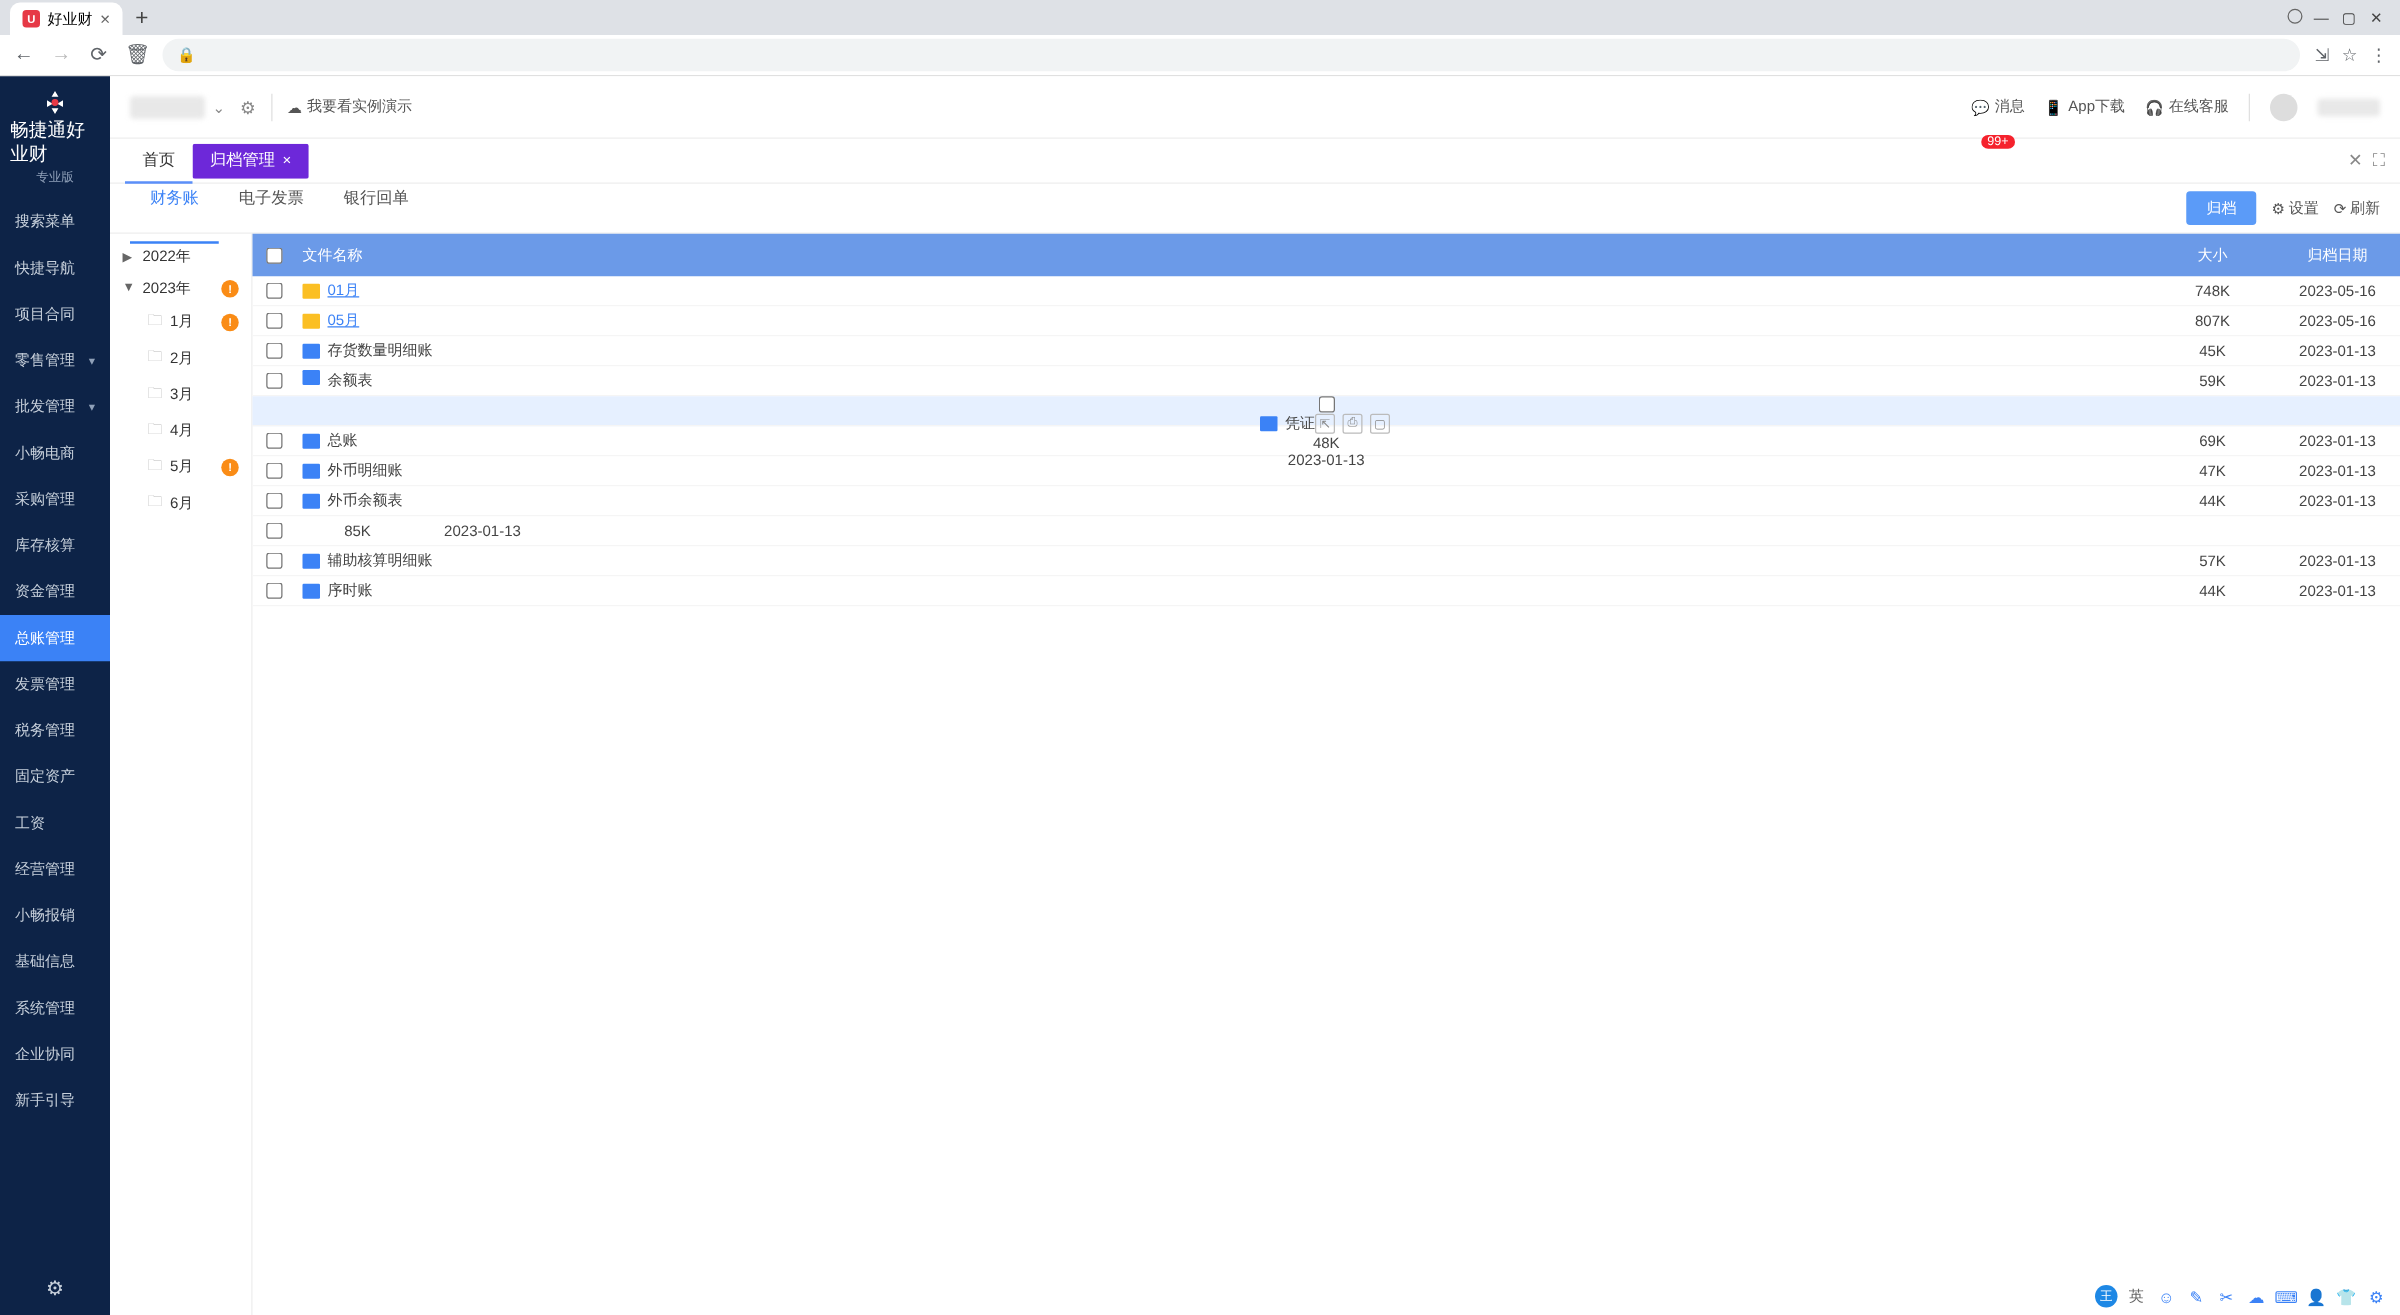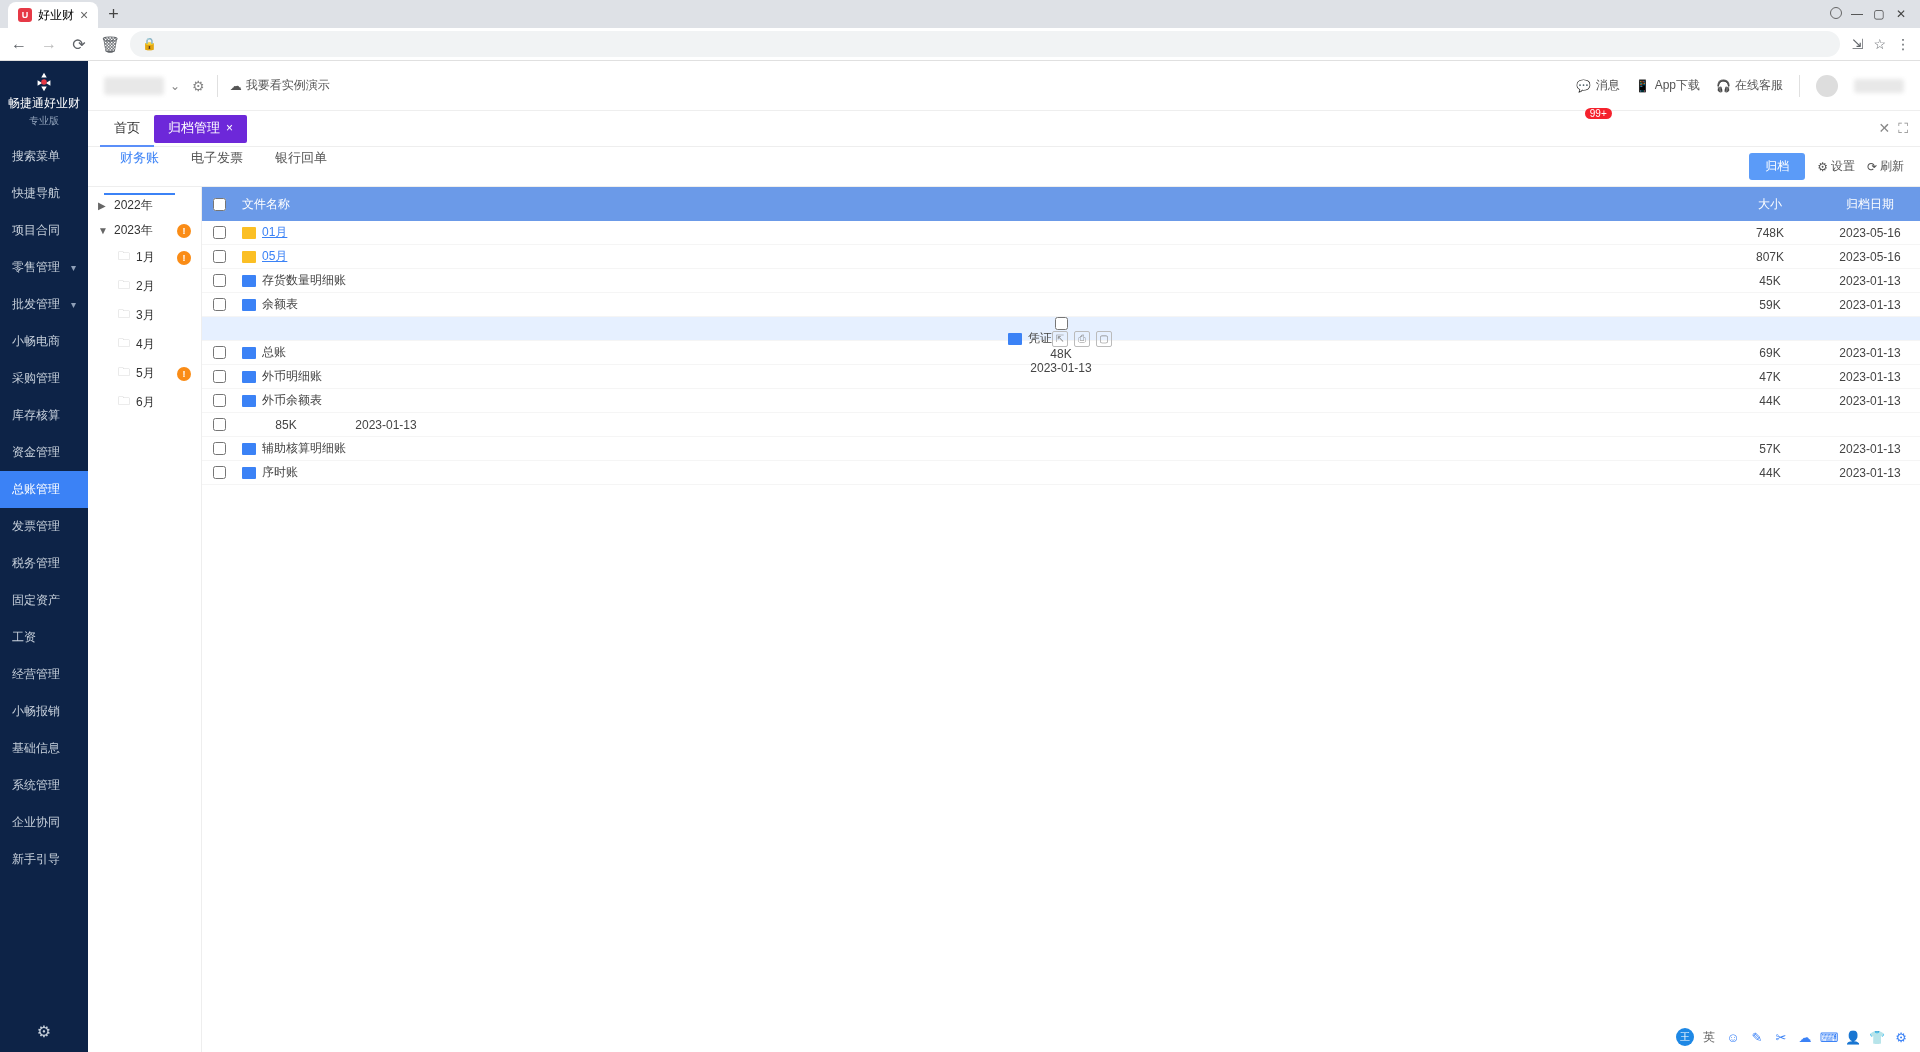--- a/index.html
+++ b/index.html
@@ -23,21 +23,21 @@
 .url-text { white-space: nowrap; overflow: hidden; text-overflow: ellipsis; flex: 1; }
 .addr-right { display: flex; gap: 10px; color: #5f6368; font-size: 14px; }
 
 
 .app { display: flex; height: calc(100vh - 60px); }
 
 
 .sidebar { width: 88px; background: #0d2347; color: #c7d0db; display: flex; flex-direction: column; font-size: 12px; }
 .sidebar-logo { padding: 10px 8px; display: flex; flex-direction: column; align-items: center; gap: 2px; }
 .logo-icon { width: 22px; height: 22px; }
-.logo-text { font-size: 12px; color: #fff; }
+.logo-text { font-size: 15px; color: #fff; }
 .logo-sub { font-size: 10px; color: #8fa0b8; }
 .sidebar-item { padding: 10px 12px; cursor: pointer; display: flex; align-items: center; justify-content: space-between; }
 .sidebar-item.active { background: #3b82f6; color: #fff; }
 .sidebar-chevron { font-size: 10px; color: #8fa0b8; }
 .sidebar-footer { margin-top: auto; padding: 12px; text-align: center; font-size: 16px; cursor: pointer; }
 
 
 .main { flex: 1; display: flex; flex-direction: column; background: #fff; }
 
 
@@ -366,21 +366,21 @@
                   <span>存货数量明细账</span>
                   <span style="flex:1"></span>
                 </div>
     <div class="col-size">45K</div>
     <div class="col-date">2023-01-13</div>
               </div>
               <div class="tbl-row">
     <div class="col-check">
                   <input type="checkbox" style="">
                 </div>
-    <div class="col-name" style="display:flex;align-items:center;">
+    <div class="col-name" style="display:flex;align-items:flex-start;">
                   <span class="file-ico doc"></span>
                   <span>余额表</span>
                   <span style="flex:1"></span>
                 </div>
     <div class="col-size">59K</div>
     <div class="col-date">2023-01-13</div>
               </div>
               <div class="tbl-row highlight">
     <div class="col-check">
                   <input type="checkbox" style="">

